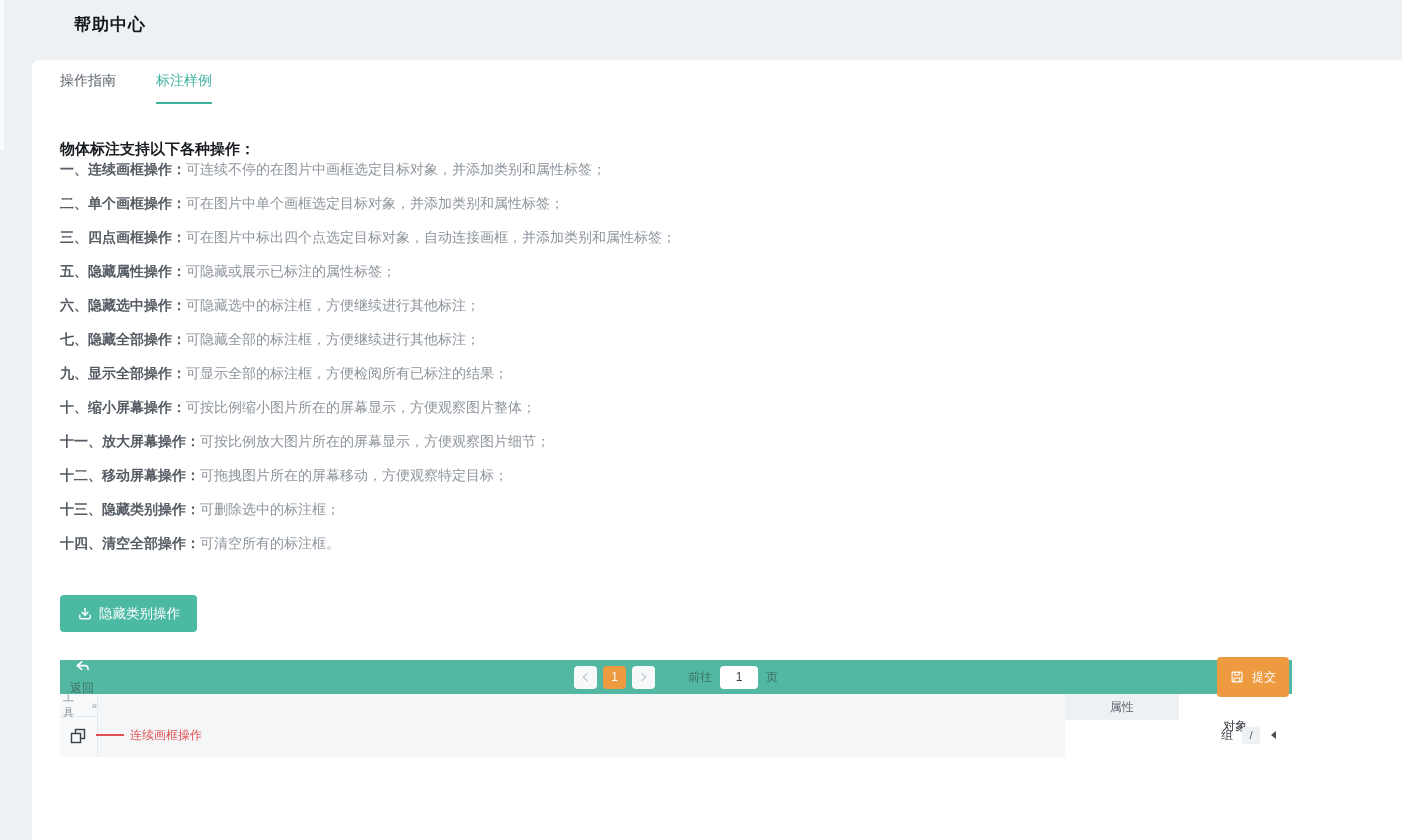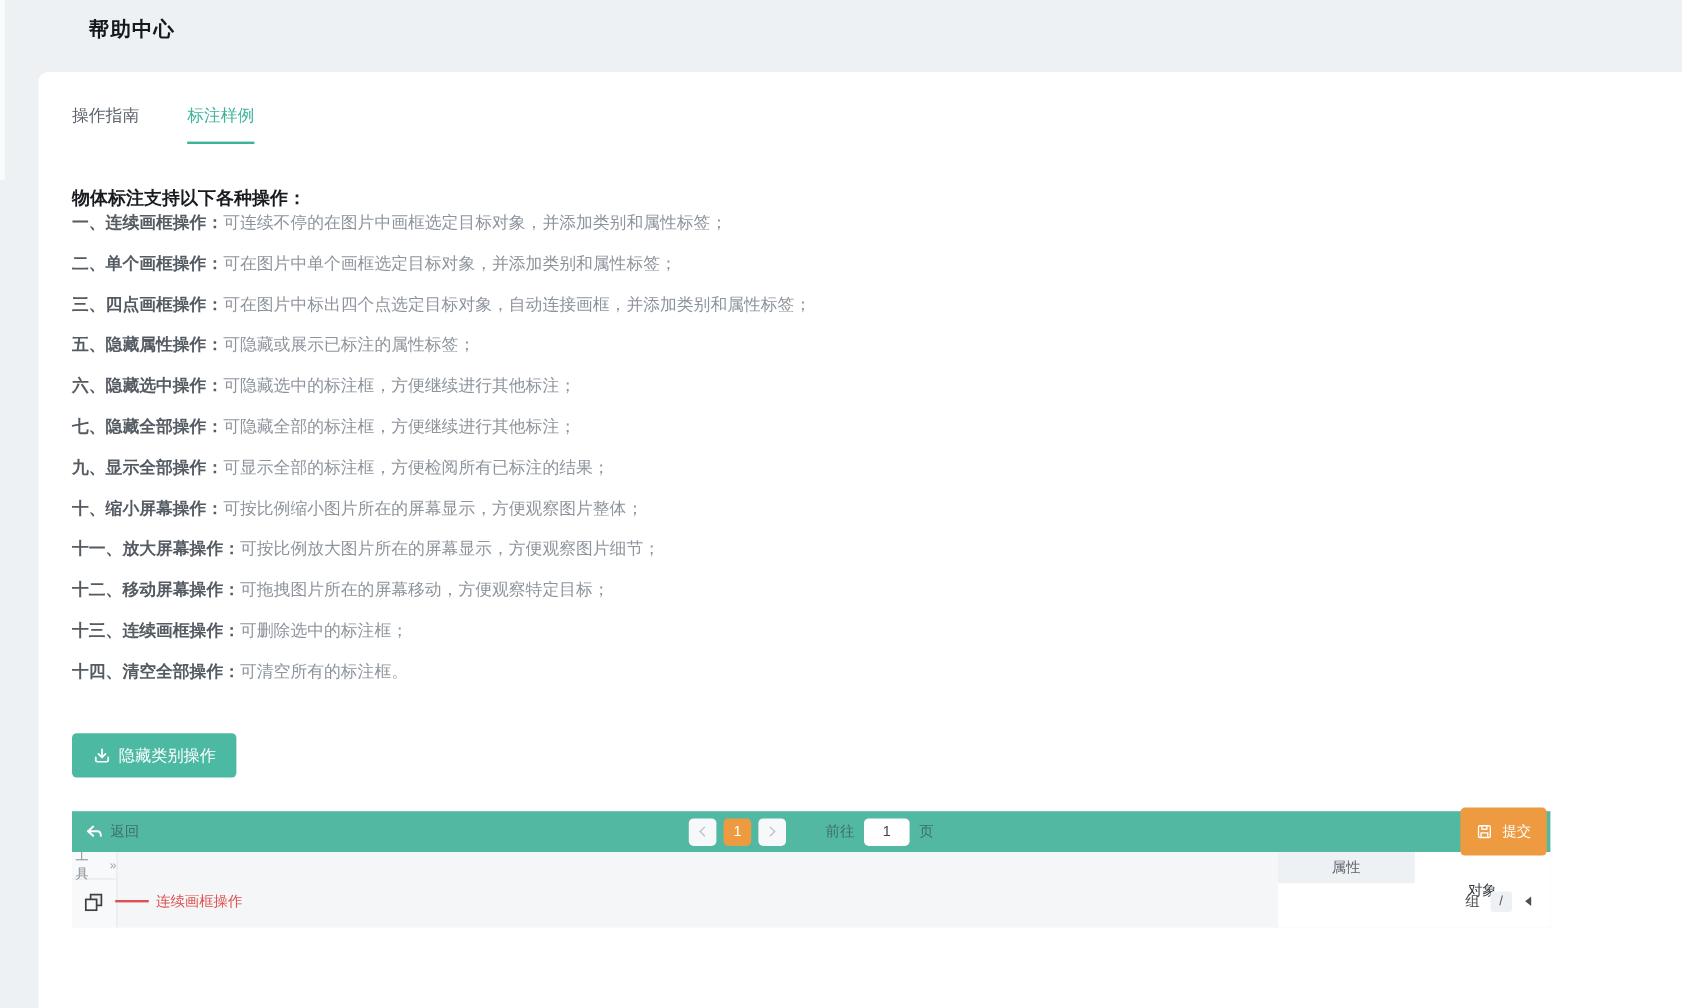--- a/index.html
+++ b/index.html
@@ -14,39 +14,39 @@
   body{
     background:#eef1f4;
     font-family:"Liberation Sans","DejaVu Sans",sans-serif;
     position:relative;
   }
   .left-sliver{position:absolute;left:0;top:0;width:4px;height:150px;background:#fafbfc;}
   .page-title{position:absolute;left:30px;top:13px;font-size:17px;font-weight:bold;color:#15181d;letter-spacing:1px;margin-left:44px;}
   .card{
     position:absolute;left:32px;top:60px;right:0;bottom:0;
     background:#ffffff;border-radius:8px 0 0 0;
-    padding:28px 0 0 28px;
+    padding:12px 0 0 28px;
   }
   .tabs{display:flex;gap:40px;font-size:14px;}
   .tab{padding-bottom:12px;color:#5d646e;cursor:pointer;}
   .tab.active{color:var(--tab-teal);border-bottom:2.5px solid var(--tab-teal);}
   .doc-heading{margin-top:36px;font-size:15px;font-weight:bold;color:#181b1f;}
   .op-list{list-style:none;}
   .op-item{margin-bottom:14px;font-size:14px;line-height:20px;white-space:nowrap;}
   .op-label{font-weight:bold;color:#555b63;}
   .op-desc{color:#8d949c;}
   .download-btn{
     margin-top:28px;height:37px;padding:0 17px;
     background:var(--btn-teal);color:#fff;border:none;border-radius:4px;
     font-size:13.5px;display:inline-flex;align-items:center;gap:6px;cursor:pointer;
     font-family:inherit;
   }
   .tool-preview{margin-top:28px;width:1232px;border:0;}
   .tool-bar{height:34px;background:var(--bar-green);display:flex;align-items:center;position:relative;}
-  .back-group{display:flex;align-items:center;gap:5px;margin-left:10px;cursor:pointer;}
+  .back-group{display:flex;align-items:center;gap:5px;margin-left:10px;cursor:pointer;flex-direction:column;}
   .bar-text{font-size:12px;color:#3f7065;}
   .pager{position:absolute;left:50%;transform:translateX(-50%);display:flex;align-items:center;}
   .pg-btn{width:23px;height:23px;border-radius:4px;background:#f7f8f9;display:flex;align-items:center;justify-content:center;margin-right:6px;cursor:pointer;}
   .pg-btn.page{background:var(--orange);color:#fff;font-size:12px;}
   .chev{width:6px;height:6px;border-left:1.5px solid #b9bdc3;border-bottom:1.5px solid #b9bdc3;}
   .chev.left{transform:rotate(45deg);margin-left:3px;}
   .chev.right{transform:rotate(-135deg);margin-right:3px;}
   .goto-label{margin-left:27px;margin-right:8px;}
   .page-input{width:38px;height:23px;border:none;border-radius:4px;text-align:center;font-size:12px;color:#444;margin-right:8px;outline:none;}
   .submit-btn{
@@ -104,21 +104,21 @@
 
 
     <li class="op-item"><span class="op-label">九、显示全部操作：</span><span class="op-desc">可显示全部的标注框，方便检阅所有已标注的结果；</span></li>
 
     <li class="op-item"><span class="op-label">十、缩小屏幕操作：</span><span class="op-desc">可按比例缩小图片所在的屏幕显示，方便观察图片整体；</span></li>
 
     <li class="op-item"><span class="op-label">十一、放大屏幕操作：</span><span class="op-desc">可按比例放大图片所在的屏幕显示，方便观察图片细节；</span></li>
 
     <li class="op-item"><span class="op-label">十二、移动屏幕操作：</span><span class="op-desc">可拖拽图片所在的屏幕移动，方便观察特定目标；</span></li>
 
-    <li class="op-item"><span class="op-label">十三、连续画框操作：</span><span class="op-desc">可删除选中的标注框；</span></li>
+    <li class="op-item"><span class="op-label">十三、隐藏类别操作：</span><span class="op-desc">可删除选中的标注框；</span></li>
 
     <li class="op-item"><span class="op-label">十四、清空全部操作：</span><span class="op-desc">可清空所有的标注框。</span></li>
   </ul>
 
   
 
   <button class="download-btn">
     <span>
       <svg width="16" height="16" viewBox="0 0 20 20" fill="none" stroke="#ffffff" stroke-width="1.8" stroke-linecap="round" stroke-linejoin="round">
         <path d="M10 3 v8"></path>

